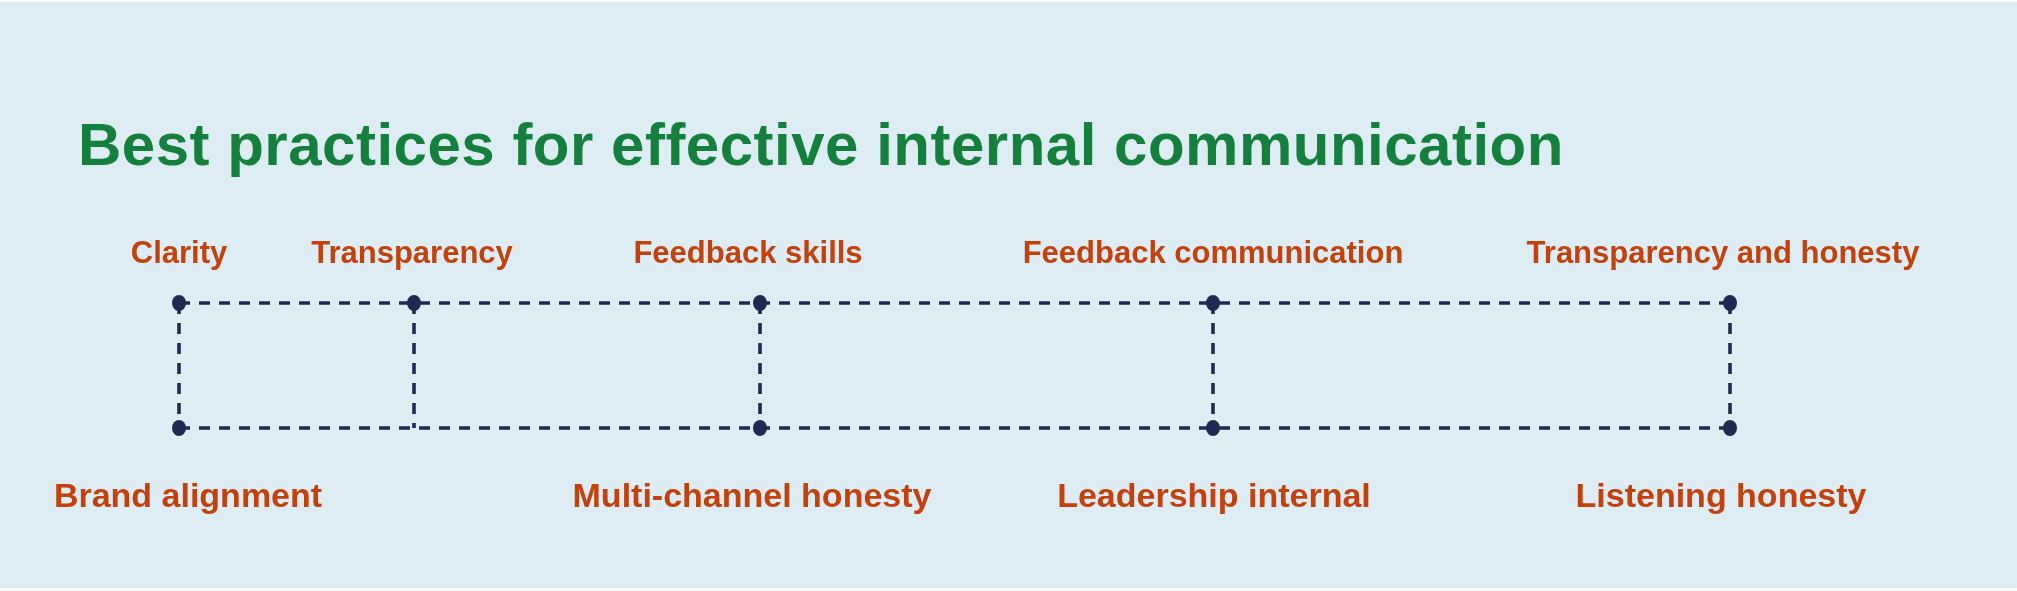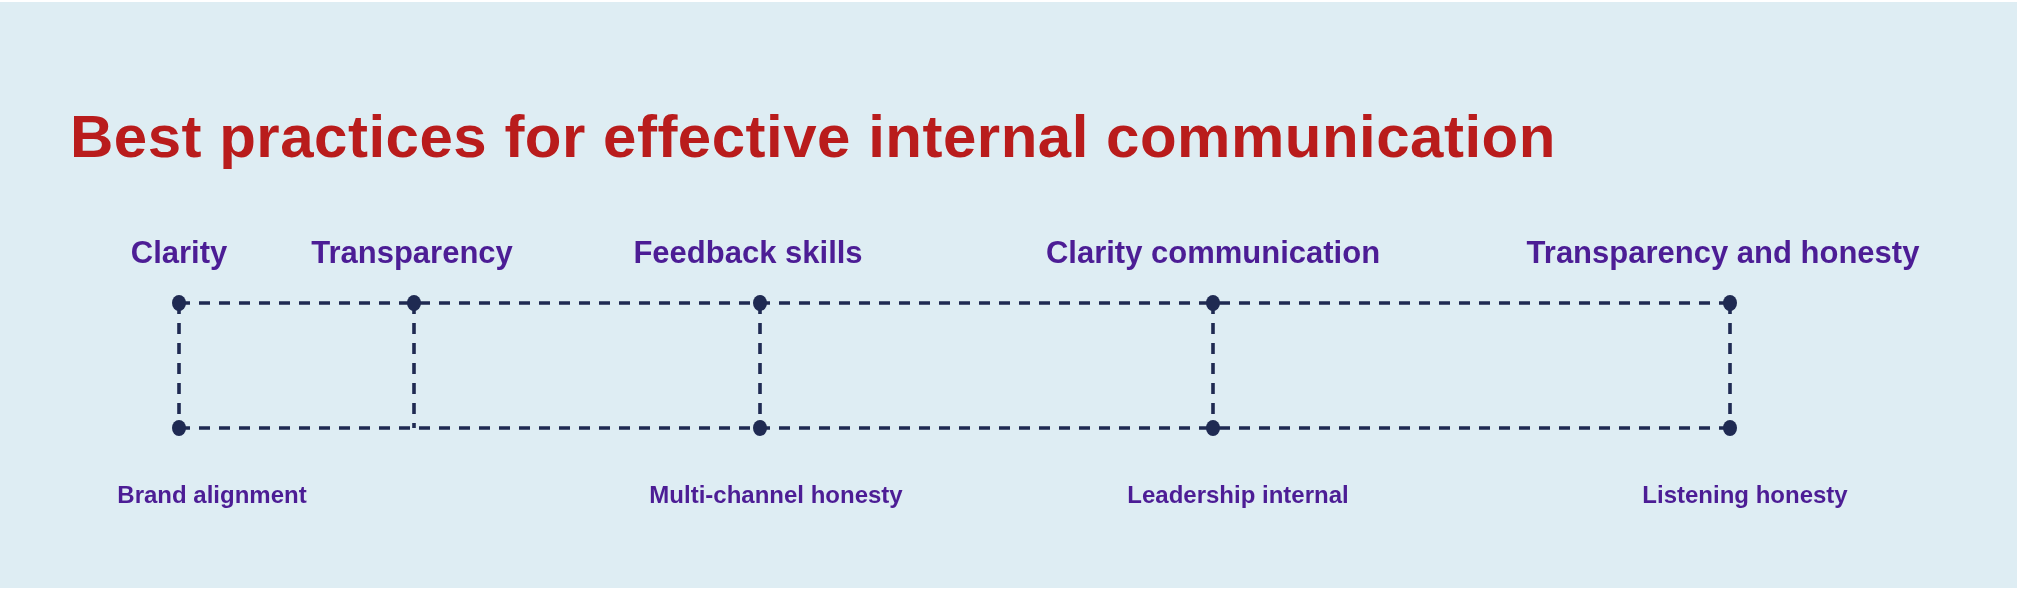--- a/index.html
+++ b/index.html
@@ -19,52 +19,51 @@
     left: 0;
     right: 0;
     top: 2px;
     bottom: 3px;
     background: #deedf3;
   }
   .title {
     position: absolute;
     left: 62px;
     top: 94px;
-    margin: 8px;
+    margin: 16px;
     font-size: 60px;
     line-height: 70px;
     font-weight: 600;
     letter-spacing: 0.5px;
-    color: #b91c1c;
+    color: #15803d;
     white-space: nowrap;
   }
   .connectors {
     position: absolute;
     left: 0;
     top: 0;
     width: 2017px;
     height: 591px;
   }
   .lbl {
     position: absolute;
     transform: translateX(-50%);
     white-space: nowrap;
-    color: #4c1d95;
+    color: #c2410c;
     font-weight: 600;
   }
   .lbl.top {
     top: 231px;
     font-size: 31px;
     line-height: 44px;
   }
   .lbl.bottom {
     top: 472px;
-    font-size: 24px;
+    font-size: 34px;
     line-height: 46px;
-    margin-left: 24px;
   }
 </style>
 </head>
 <body>
 
 <div class="canvas">
   <div class="panel"></div>
 
   <h1 class="title">Best practices for effective internal communication</h1>
 
@@ -87,20 +86,20 @@
 
     <ellipse cx="179" cy="428" rx="7" ry="8" fill="#1f2a52"></ellipse>
     <ellipse cx="760" cy="428" rx="7" ry="8" fill="#1f2a52"></ellipse>
     <ellipse cx="1213" cy="428" rx="7" ry="8" fill="#1f2a52"></ellipse>
     <ellipse cx="1730" cy="428" rx="7" ry="8" fill="#1f2a52"></ellipse>
   </svg>
 
   <div class="lbl top" style="left:179px">Clarity</div>
   <div class="lbl top" style="left:412px">Transparency</div>
   <div class="lbl top" style="left:748px">Feedback skills</div>
-  <div class="lbl top" style="left:1213px">Clarity communication</div>
+  <div class="lbl top" style="left:1213px">Feedback communication</div>
   <div class="lbl top" style="left:1723px">Transparency and honesty</div>
 
   <div class="lbl bottom" style="left:188px">Brand alignment</div>
   <div class="lbl bottom" style="left:752px">Multi-channel honesty</div>
   <div class="lbl bottom" style="left:1214px">Leadership internal</div>
   <div class="lbl bottom" style="left:1721px">Listening honesty</div>
 </div>
 
 </body></html>

